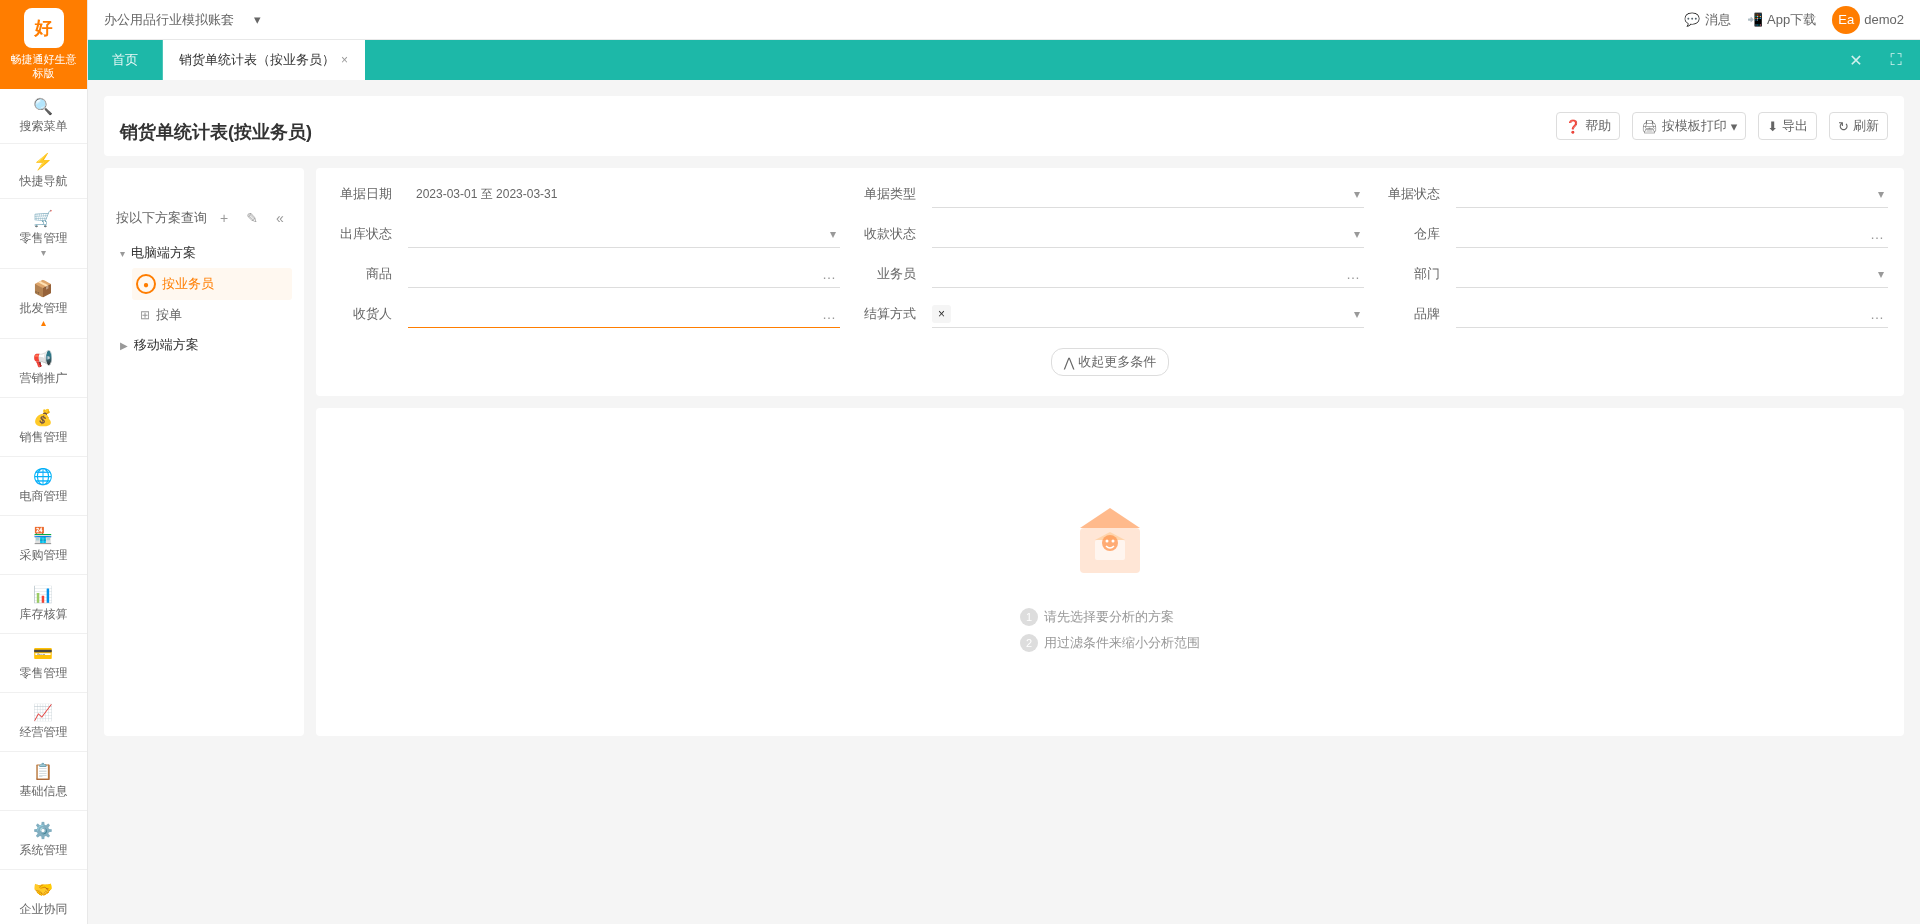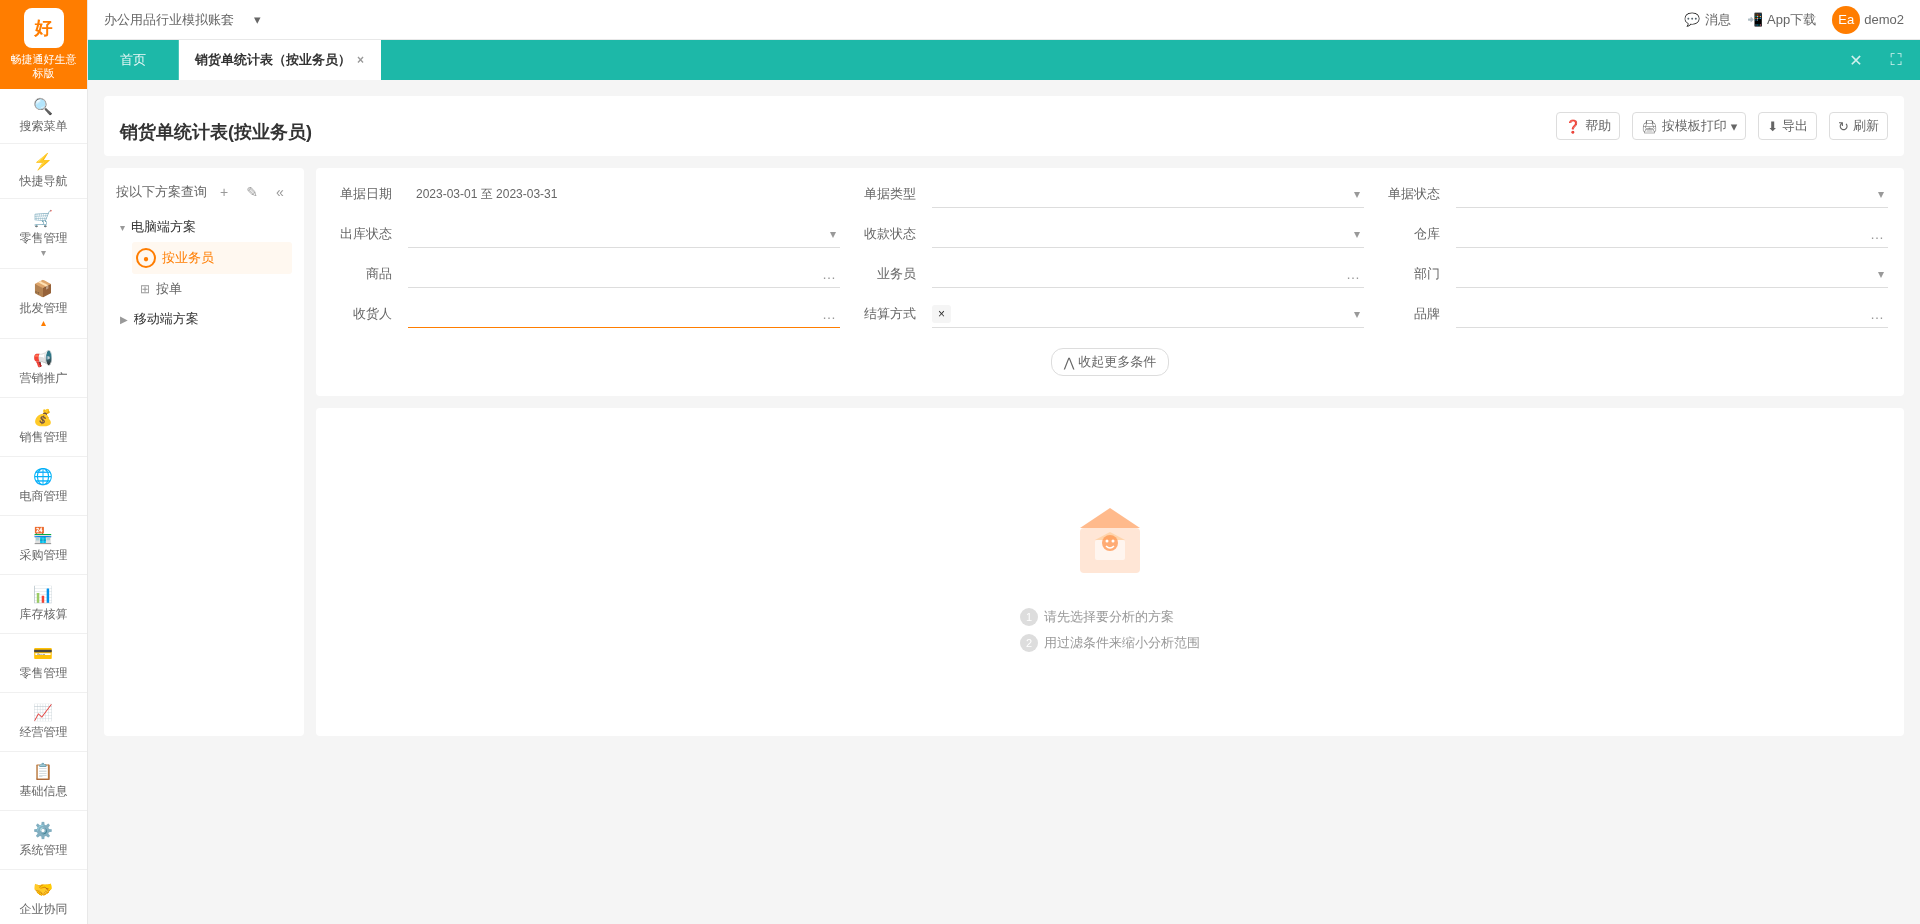--- a/index.html
+++ b/index.html
@@ -23,24 +23,24 @@
     
     .topbar { height: 40px; background: #fff; display: flex; align-items: center; padding: 0 16px; border-bottom: 1px solid #e8e8e8; justify-content: space-between; }
     .topbar-left { display: flex; align-items: center; gap: 20px; color: #666; font-size: 13px; }
     .topbar-right { display: flex; align-items: center; gap: 16px; color: #666; font-size: 13px; }
     .topbar-right .item { display: flex; align-items: center; gap: 4px; cursor: pointer; }
     .user-avatar { width: 28px; height: 28px; border-radius: 50%; background: #ff7d00; display: flex; align-items: center; justify-content: center; color: #fff; font-size: 13px; cursor: pointer; }
 
     
     .tabs { height: 40px; background: #1db8a8; display: flex; align-items: center; padding: 0 0 0 0; }
     .tab { height: 40px; padding: 0 16px; display: flex; align-items: center; gap: 6px; cursor: pointer; color: rgba(255,255,255,0.8); font-size: 13px; border-right: 1px solid rgba(255,255,255,0.2); }
-    .tab.active { background: #fff; color: #333; height: 40px; font-weight: bold; }
+    .tab.active { background: #fff; color: #333; height: 40px; }
     .tab .close-icon { font-size: 12px; color: #999; cursor: pointer; }
     .tab:not(.active) .close-icon { color: rgba(255,255,255,0.8); }
-    .tab-home { padding: 0 32px; color: rgba(255,255,255,0.9); cursor: pointer; font-size: 13px; display: flex; align-items: center; height: 40px; border-right: 1px solid rgba(255,255,255,0.2); }
+    .tab-home { padding: 0 24px; color: rgba(255,255,255,0.9); cursor: pointer; font-size: 13px; display: flex; align-items: center; height: 40px; border-right: 1px solid rgba(255,255,255,0.2); }
     .tabs-right { margin-left: auto; display: flex; align-items: center; padding-right: 8px; gap: 8px; }
     .tabs-right .icon-btn { color: rgba(255,255,255,0.8); cursor: pointer; font-size: 16px; width: 32px; height: 32px; display: flex; align-items: center; justify-content: center; }
 
     
     .content { flex: 1; overflow-y: auto; background: #f5f5f5; padding: 16px; }
 
     .page-header { display: flex; align-items: center; justify-content: space-between; margin-bottom: 12px; background: #fff; padding: 12px 16px; border-radius: 4px; }
     .page-title { font-size: 18px; font-weight: bold; color: #333; margin-top: 12px; }
     .page-header-actions { display: flex; align-items: center; gap: 12px; }
     .header-action { display: flex; align-items: center; gap: 4px; color: #666; font-size: 13px; cursor: pointer; padding: 4px 8px; border: 1px solid #ddd; border-radius: 4px; }
@@ -65,21 +65,21 @@
     .collapse-btn { display: flex; align-items: center; gap: 4px; color: #666; font-size: 13px; cursor: pointer; padding: 4px 12px; border: 1px solid #ddd; border-radius: 12px; background: #fff; }
 
     
     .query-btn { background: #ff7d00; color: #fff; border: none; padding: 6px 20px; border-radius: 4px; cursor: pointer; font-size: 14px; }
     .settings-btn { background: #fff; color: #ff7d00; border: 1px solid #ff7d00; padding: 6px 16px; border-radius: 4px; cursor: pointer; font-size: 14px; }
 
     
     .layout-body { display: flex; gap: 12px; }
     .left-panel { width: 200px; flex-shrink: 0; background: #fff; border-radius: 4px; padding: 12px; }
     .right-panel { flex: 1; }
-    .left-panel-header { display: flex; align-items: center; justify-content: space-between; margin-bottom: 8px; }
+    .left-panel-header { display: flex; align-items: center; justify-content: space-between; margin-bottom: 8px; margin-top: 26px; }
     .left-panel-title { font-size: 13px; color: #666; }
     .left-panel-icons { display: flex; gap: 4px; }
     .left-panel-icon { width: 24px; height: 24px; display: flex; align-items: center; justify-content: center; color: #999; cursor: pointer; font-size: 14px; border-radius: 3px; }
     .tree-item { display: flex; align-items: center; gap: 6px; padding: 6px 4px; cursor: pointer; border-radius: 3px; }
     .tree-item .arrow { font-size: 10px; color: #999; }
     .tree-sub { padding-left: 16px; }
     .tree-sub-item { display: flex; align-items: center; gap: 6px; padding: 6px 4px; cursor: pointer; border-radius: 3px; color: #666; font-size: 13px; }
     .tree-sub-item.active { color: #ff7d00; background: #fff8f0; }
     .circle-icon { width: 20px; height: 20px; border-radius: 50%; border: 2px solid #ff7d00; display: flex; align-items: center; justify-content: center; color: #ff7d00; font-size: 10px; }
     .tree-sub-item2 { display: flex; align-items: center; gap: 6px; padding: 6px 4px; cursor: pointer; color: #666; font-size: 13px; }

